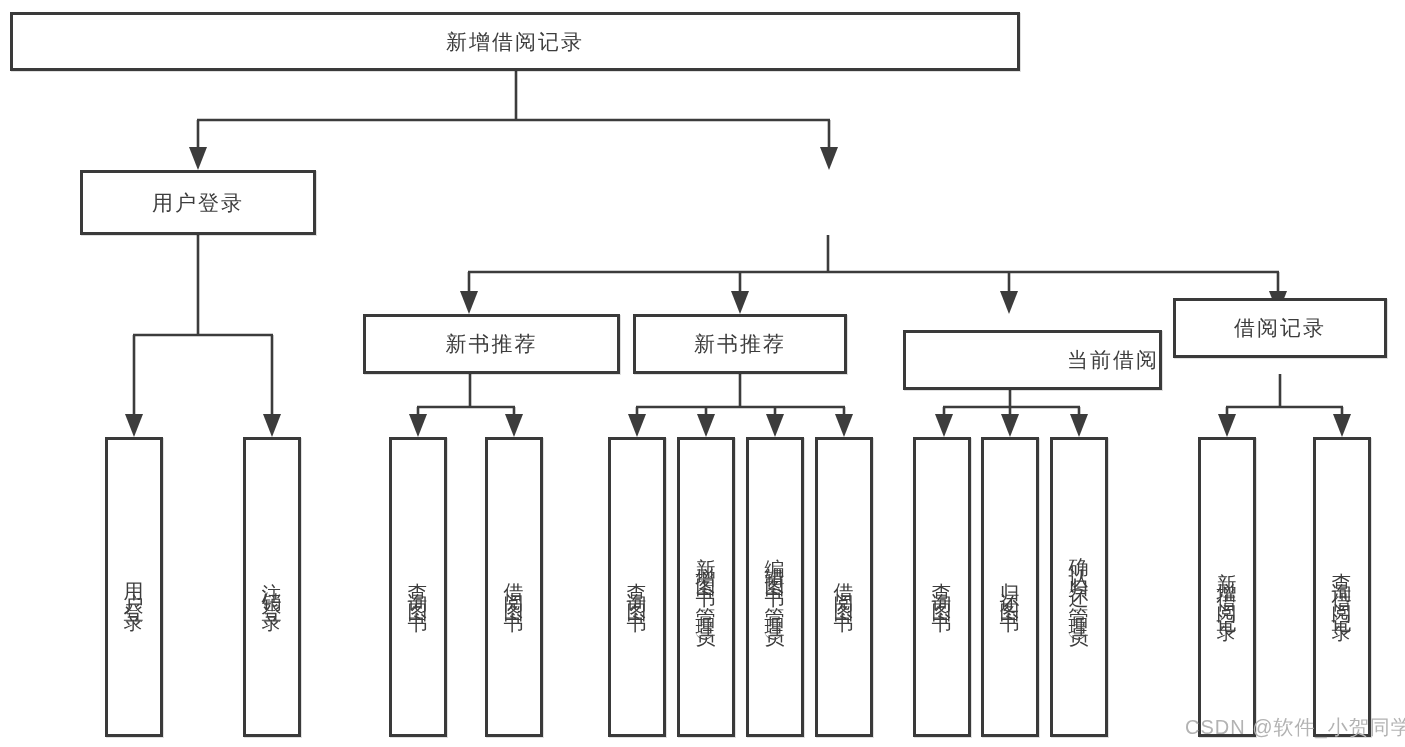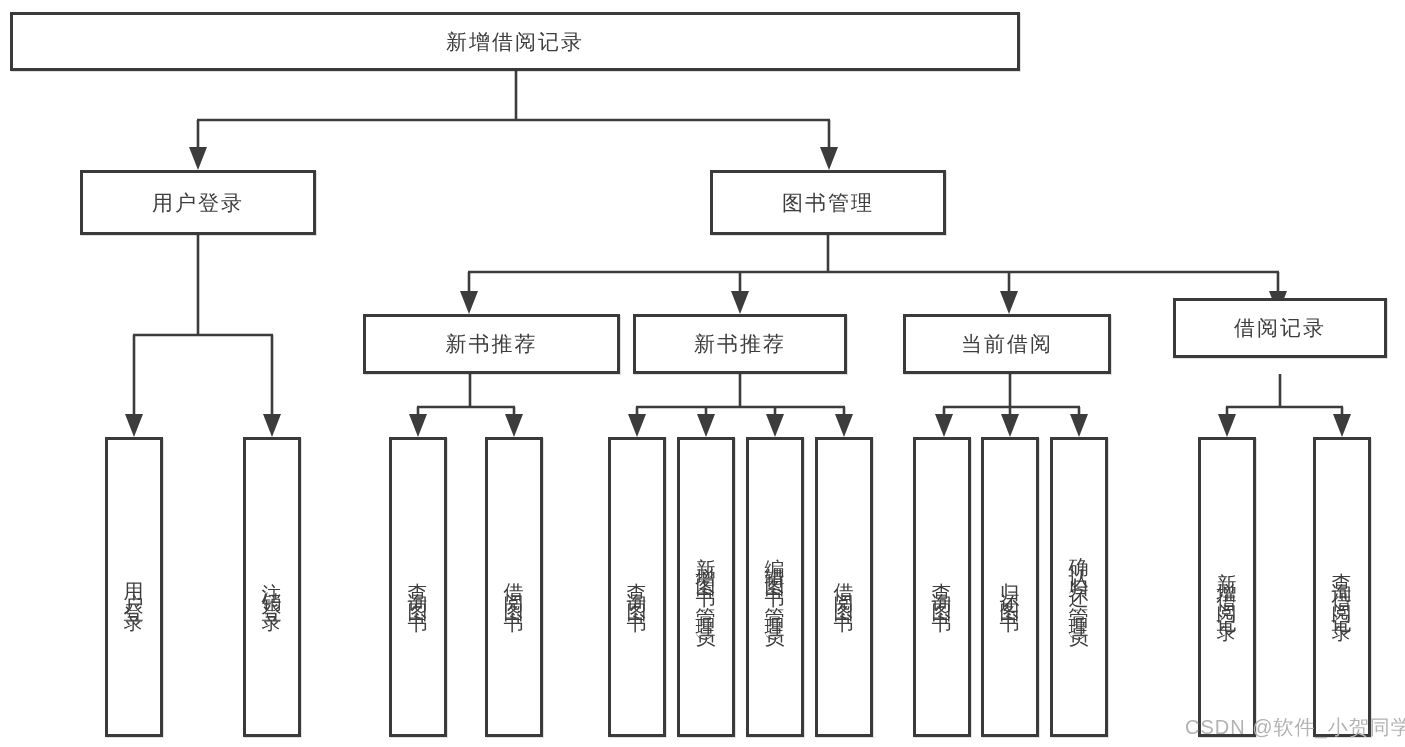--- a/index.html
+++ b/index.html
@@ -53,21 +53,21 @@
     letter-spacing: 10px;
     line-height: 1;
     white-space: nowrap;
   }
   
   #root-node        { left: 10px;   top: 12px;  width: 1010px; height: 59px; }
   #node-user-login  { left: 80px;   top: 170px; width: 236px;  height: 65px; }
   #node-book-mgmt   { left: 710px;  top: 170px; width: 236px;  height: 65px; }
   #node-new-rec     { left: 363px;  top: 314px; width: 257px;  height: 60px; }
   #node-borrow      { left: 633px;  top: 314px; width: 214px;  height: 60px; }
-  #node-current     { left: 903px;  top: 314px; width: 208px;  height: 60px; }
+  #node-current     { left: 903px;  top: 330px; width: 259px;  height: 60px; justify-content: flex-end; }
   #node-records     { left: 1173px; top: 298px; width: 214px;  height: 60px; }
   #leaf-0  { left: 105px; }
   #leaf-1  { left: 243px; }
   #leaf-2  { left: 389px; }
   #leaf-3  { left: 485px; }
   #leaf-4  { left: 608px; }
   #leaf-5  { left: 677px; }
   #leaf-6  { left: 746px; }
   #leaf-7  { left: 815px; }
   #leaf-8  { left: 913px; }
@@ -153,23 +153,20 @@
     <polygon points="1333,414 1351,414 1342,437"></polygon>
   </svg>
 
   <div class="node hnode" id="root-node">
     <span>新增借阅记录</span>
   </div>
 
   <div class="node hnode" id="node-user-login">
     <span>用户登录</span>
   </div>
-  <div class="node hnode" id="node-book-mgmt">
-    <span>图书管理</span>
-  </div>
 
   <div class="node hnode" id="node-new-rec">
     <span>新书推荐</span>
   </div>
   <div class="node hnode" id="node-borrow">
     <span>新书推荐</span>
   </div>
   <div class="node hnode" id="node-current">
     <span>当前借阅</span>
   </div>

